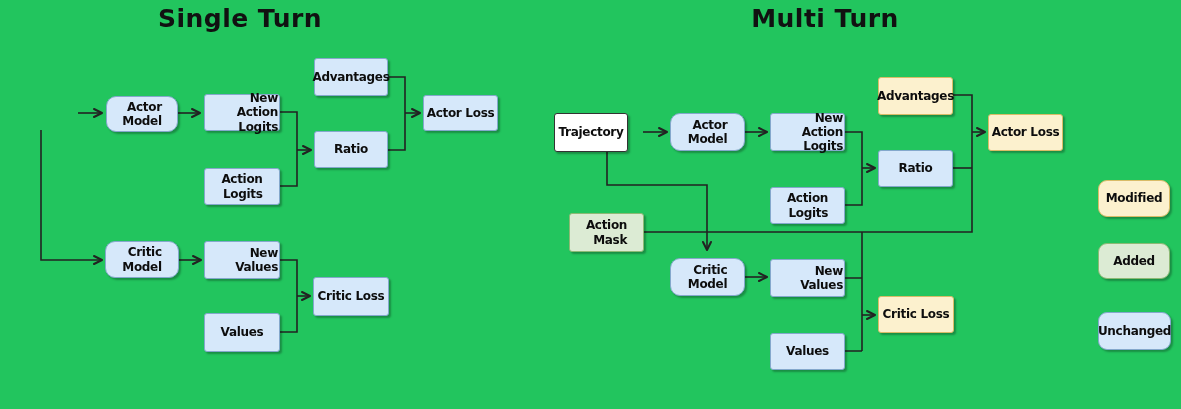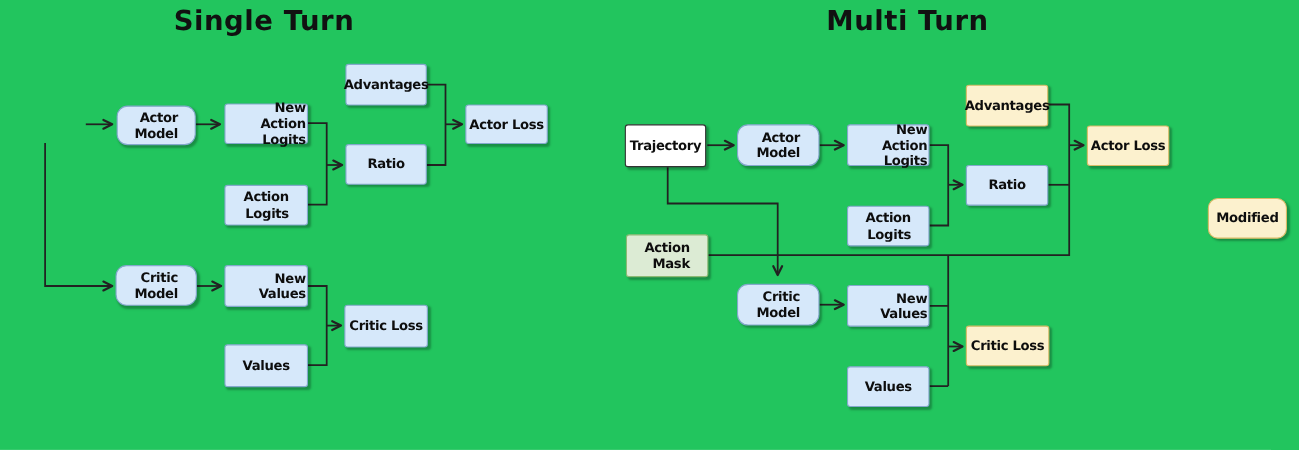--- a/index.html
+++ b/index.html
@@ -74,33 +74,35 @@
 Logits</div>
   <div class="node blue" style="left:314px;top:58px;width:74px;height:38px;">Advantages</div>
   <div class="node blue" style="left:314px;top:131px;width:74px;height:37px;">Ratio</div>
   <div class="node blue" style="left:423px;top:95px;width:75px;height:36px;">Actor Loss</div>
   <div class="node blue pill" style="left:105px;top:241px;width:74px;height:37px;">Critic
 Model</div>
   <div class="node blue" style="left:204px;top:241px;width:76px;height:38px;">New Values</div>
   <div class="node blue" style="left:204px;top:313px;width:76px;height:39px;">Values</div>
   <div class="node blue" style="left:313px;top:277px;width:76px;height:39px;">Critic Loss</div>
 
-  <div class="node white" style="left:568px;top:113px;width:74px;height:39px;">Trajectory</div>
+  <div class="node white" style="left:554px;top:113px;width:74px;height:39px;">Trajectory</div>
   <div class="node blue pill" style="left:670px;top:113px;width:75px;height:38px;">Actor
 Model</div>
   <div class="node blue" style="left:770px;top:113px;width:75px;height:38px;">New Action
 Logits</div>
   <div class="node blue" style="left:770px;top:187px;width:75px;height:37px;">Action
 Logits</div>
   <div class="node yellow" style="left:878px;top:77px;width:75px;height:38px;">Advantages</div>
   <div class="node blue" style="left:878px;top:150px;width:75px;height:37px;">Ratio</div>
   <div class="node yellow" style="left:988px;top:114px;width:75px;height:37px;">Actor Loss</div>
   <div class="node green" style="left:569px;top:213px;width:75px;height:39px;">Action
 Mask</div>
   <div class="node blue pill" style="left:670px;top:258px;width:75px;height:38px;">Critic
 Model</div>
   <div class="node blue" style="left:770px;top:259px;width:75px;height:38px;">New Values</div>
   <div class="node blue" style="left:770px;top:333px;width:75px;height:37px;">Values</div>
   <div class="node yellow" style="left:878px;top:296px;width:76px;height:37px;">Critic Loss</div>
 
   <div class="node yellow pill-lg" style="left:1098px;top:180px;width:72px;height:37px;">Modified</div>
+  <div class="node green pill-lg" style="left:1098px;top:243px;width:72px;height:36px;">Added</div>
+  <div class="node blue pill-lg" style="left:1098px;top:312px;width:73px;height:38px;">Unchanged</div>
 
 </div>
 
 </body></html>

